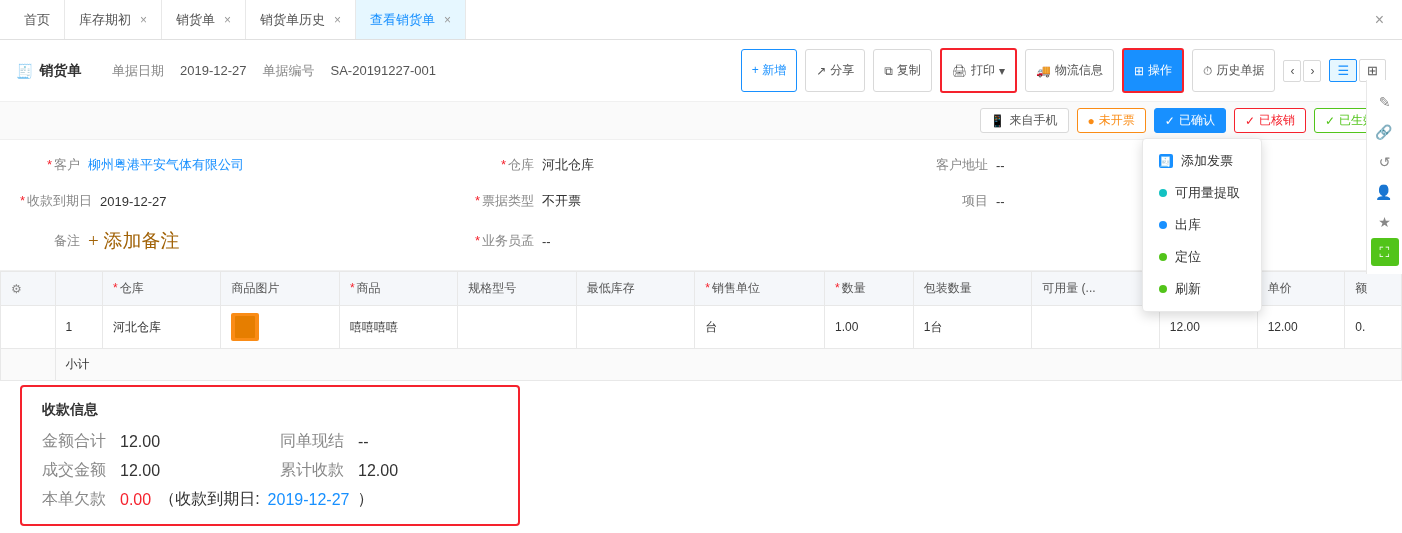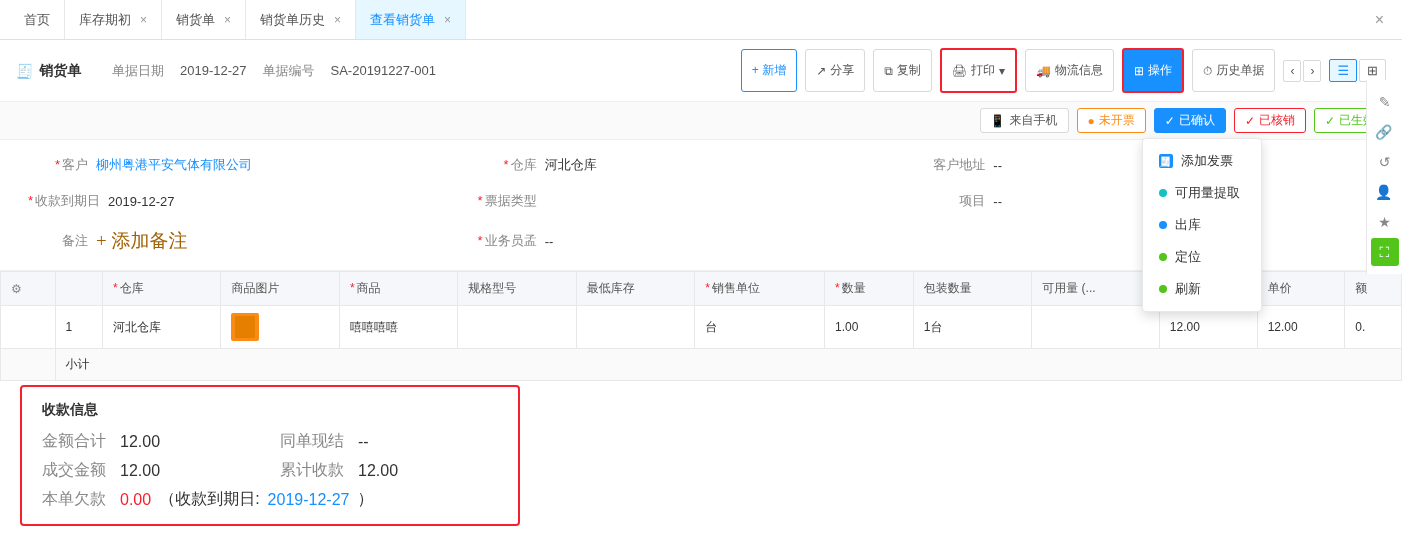--- a/index.html
+++ b/index.html
@@ -49,21 +49,21 @@
       gap: 8px;
     }
     .status-btn { padding: 3px 10px; border-radius: 3px; font-size: 12px; border: 1px solid; cursor: pointer; display: flex; align-items: center; gap: 4px; }
     .status-btn.gray { background: #fff; border-color: #d9d9d9; color: #555; }
     .status-btn.orange { background: #fff; border-color: #fa8c16; color: #fa8c16; }
     .status-btn.blue { background: #1890ff; border-color: #1890ff; color: #fff; }
     .status-btn.red-outline { border-color: #f5222d; color: #f5222d; background: #fff; }
     .status-btn.green-outline { border-color: #52c41a; color: #52c41a; background: #fff; }
 
     
-    .form-fields { padding: 12px 28px; display: grid; grid-template-columns: 1fr 1fr 1fr; gap: 10px 0; border-bottom: 1px solid #f0f0f0; }
+    .form-fields { padding: 12px 20px; display: grid; grid-template-columns: 1fr 1fr 1fr; gap: 10px 0; border-bottom: 1px solid #f0f0f0; }
     .field-row { display: flex; align-items: center; gap: 8px; padding: 4px 0; }
     .field-label { color: #888; min-width: 60px; text-align: right; font-size: 13px; }
     .field-label.required::before { content: "*"; color: #f5222d; margin-right: 2px; }
     .field-value { color: #333; font-size: 13px; flex: 1; }
     .field-value.link { color: #1890ff; cursor: pointer; }
     .add-note { color: #a16207; cursor: pointer; font-size: 19px; font-family: Liberation Serif, serif; }
     .add-note::before { content: "+ "; }
 
     
     .data-table { width: 100%; border-collapse: collapse; font-size: 12px; }
@@ -240,20 +240,21 @@
     <div class="field-row">
       <span class="field-label">客户地址</span>
       <span class="field-value">--</span>
     </div>
     <div class="field-row">
       <span class="field-label required">收款到期日</span>
       <span class="field-value">2019-12-27</span>
     </div>
     <div class="field-row">
       <span class="field-label required">票据类型</span>
+      <span class="field-value">不开票</span>
     </div>
     <div class="field-row">
       <span class="field-label">项目</span>
       <span class="field-value">--</span>
     </div>
     <div class="field-row">
       <span class="field-label">备注</span>
       <span class="add-note">添加备注</span>
     </div>
     <div class="field-row">

